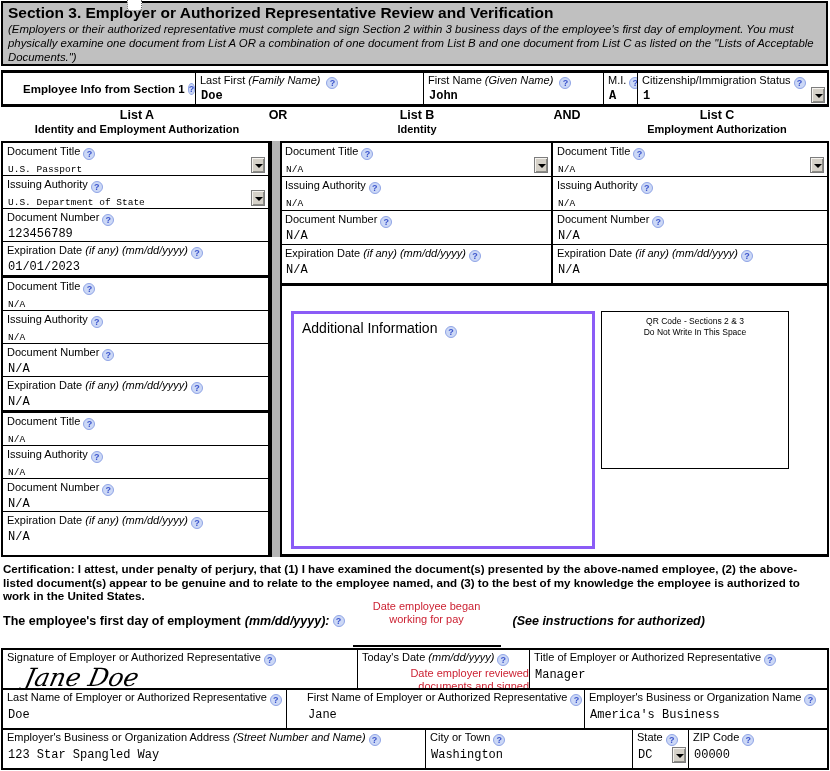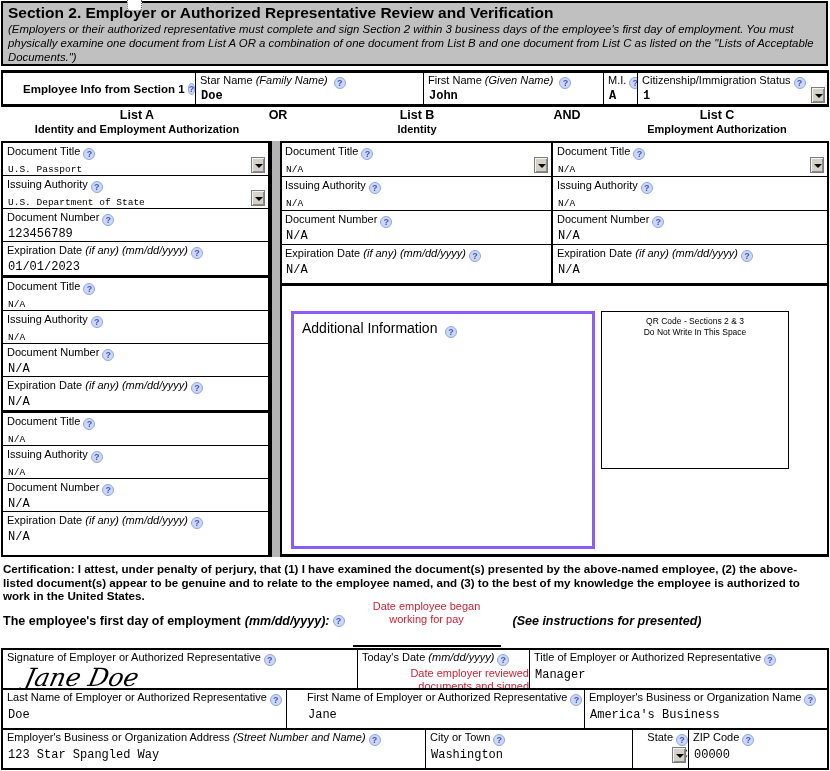--- a/index.html
+++ b/index.html
@@ -82,47 +82,47 @@
 
   
   .bottom-table { position:absolute; left:1px; top:648px; width:828px; height:122px;
     border:2px solid #000; display:flex; flex-direction:column; }
   .brow { display:flex; flex:1; border-bottom:2px solid #000; min-height:0; }
   .brow:last-child { border-bottom:none; }
   .bcell { position:relative; border-right:1px solid #000; overflow:hidden; }
   .bcell:last-child { border-right:none; }
   .w-sig { width:355px; } .w-date { width:172px; } .w-title { flex:1; }
   .w-ln { width:284px; } .w-fn { width:282px;margin-left:16px; } .w-biz { flex:1; }
-  .w-addr { width:423px; } .w-city { width:207px; } .w-state { width:56px;text-align:right; } .w-zip { flex:1; }
+  .w-addr { width:423px; } .w-city { width:207px; } .w-state { width:56px; } .w-zip { flex:1; }
   .bcell .fval { padding-top:2px; }
   .signature { font-family:"DejaVu Serif", serif; font-style:italic; font-size:25px;
     transform:skewX(-12deg); margin:-3px 0 0 22px; white-space:nowrap; }
   .red-hint { color:#cc2233; font-size:11px; line-height:12.5px; text-align:right; margin-top:1px; }
   .w-state .dd { right:2px; top:17px; }
 </style>
 </head>
 <body>
 
 <div class="page">
 
   <div class="cursor-artifact"></div>
 
   <div class="header-box">
-    <div class="header-title">Section 2. Employer or Authorized Representative Review and Verification</div>
+    <div class="header-title">Section 3. Employer or Authorized Representative Review and Verification</div>
     <div class="header-instructions">(Employers or their authorized representative must complete and sign Section 2 within 3 business days of the employee's first day of employment. You must physically examine one document from List A OR a combination of one document from List B and one document from List C as listed on the "Lists of Acceptable Documents.")</div>
   </div>
 
   <div class="emp-row">
     <div class="cell c-empinfo">
       <span>Employee Info from Section 1</span>
       <span class="help"></span>
     </div>
     <div class="cell c-last">
       <div class="flabel">
-        <span>Star Name</span>
+        <span>Last First</span>
         <i>(Family Name)</i>
         <span class="help"></span>
       </div>
       <div class="fval">Doe</div>
     </div>
     <div class="cell c-first">
       <div class="flabel">
         <span>First Name</span>
         <i>(Given Name)</i>
         <span class="help"></span>
@@ -281,21 +281,21 @@
     </div>
   </div>
 
   <div class="cert"><b>Certification:</b><span> I attest, under penalty of perjury, that (1) I have examined the document(s) presented by the above-named employee, (2) the above-listed document(s) appear to be genuine and to relate to the employee named, and (3) to the best of my knowledge the employee is authorized to work in the United States.</span></div>
 
   <div class="first-day">
     <span class="fd-label">The employee's first day of employment</span>
     <span class="fd-format">(mm/dd/yyyy):</span>
     <span class="help"></span>
     <span class="fd-hint">Date employee began working for pay</span>
-    <span class="fd-note">(See instructions for presented)</span>
+    <span class="fd-note">(See instructions for authorized)</span>
   </div>
 
   <div class="bottom-table">
     <div class="brow">
       <div class="bcell w-sig">
         <div class="flabel"><span>Signature of Employer or Authorized Representative</span><span class="help"></span></div>
         <div class="signature">Jane Doe</div>
       </div>
       <div class="bcell w-date">
         <div class="flabel"><span>Today's Date</span> <i>(mm/dd/yyyy)</i><span class="help"></span></div>

